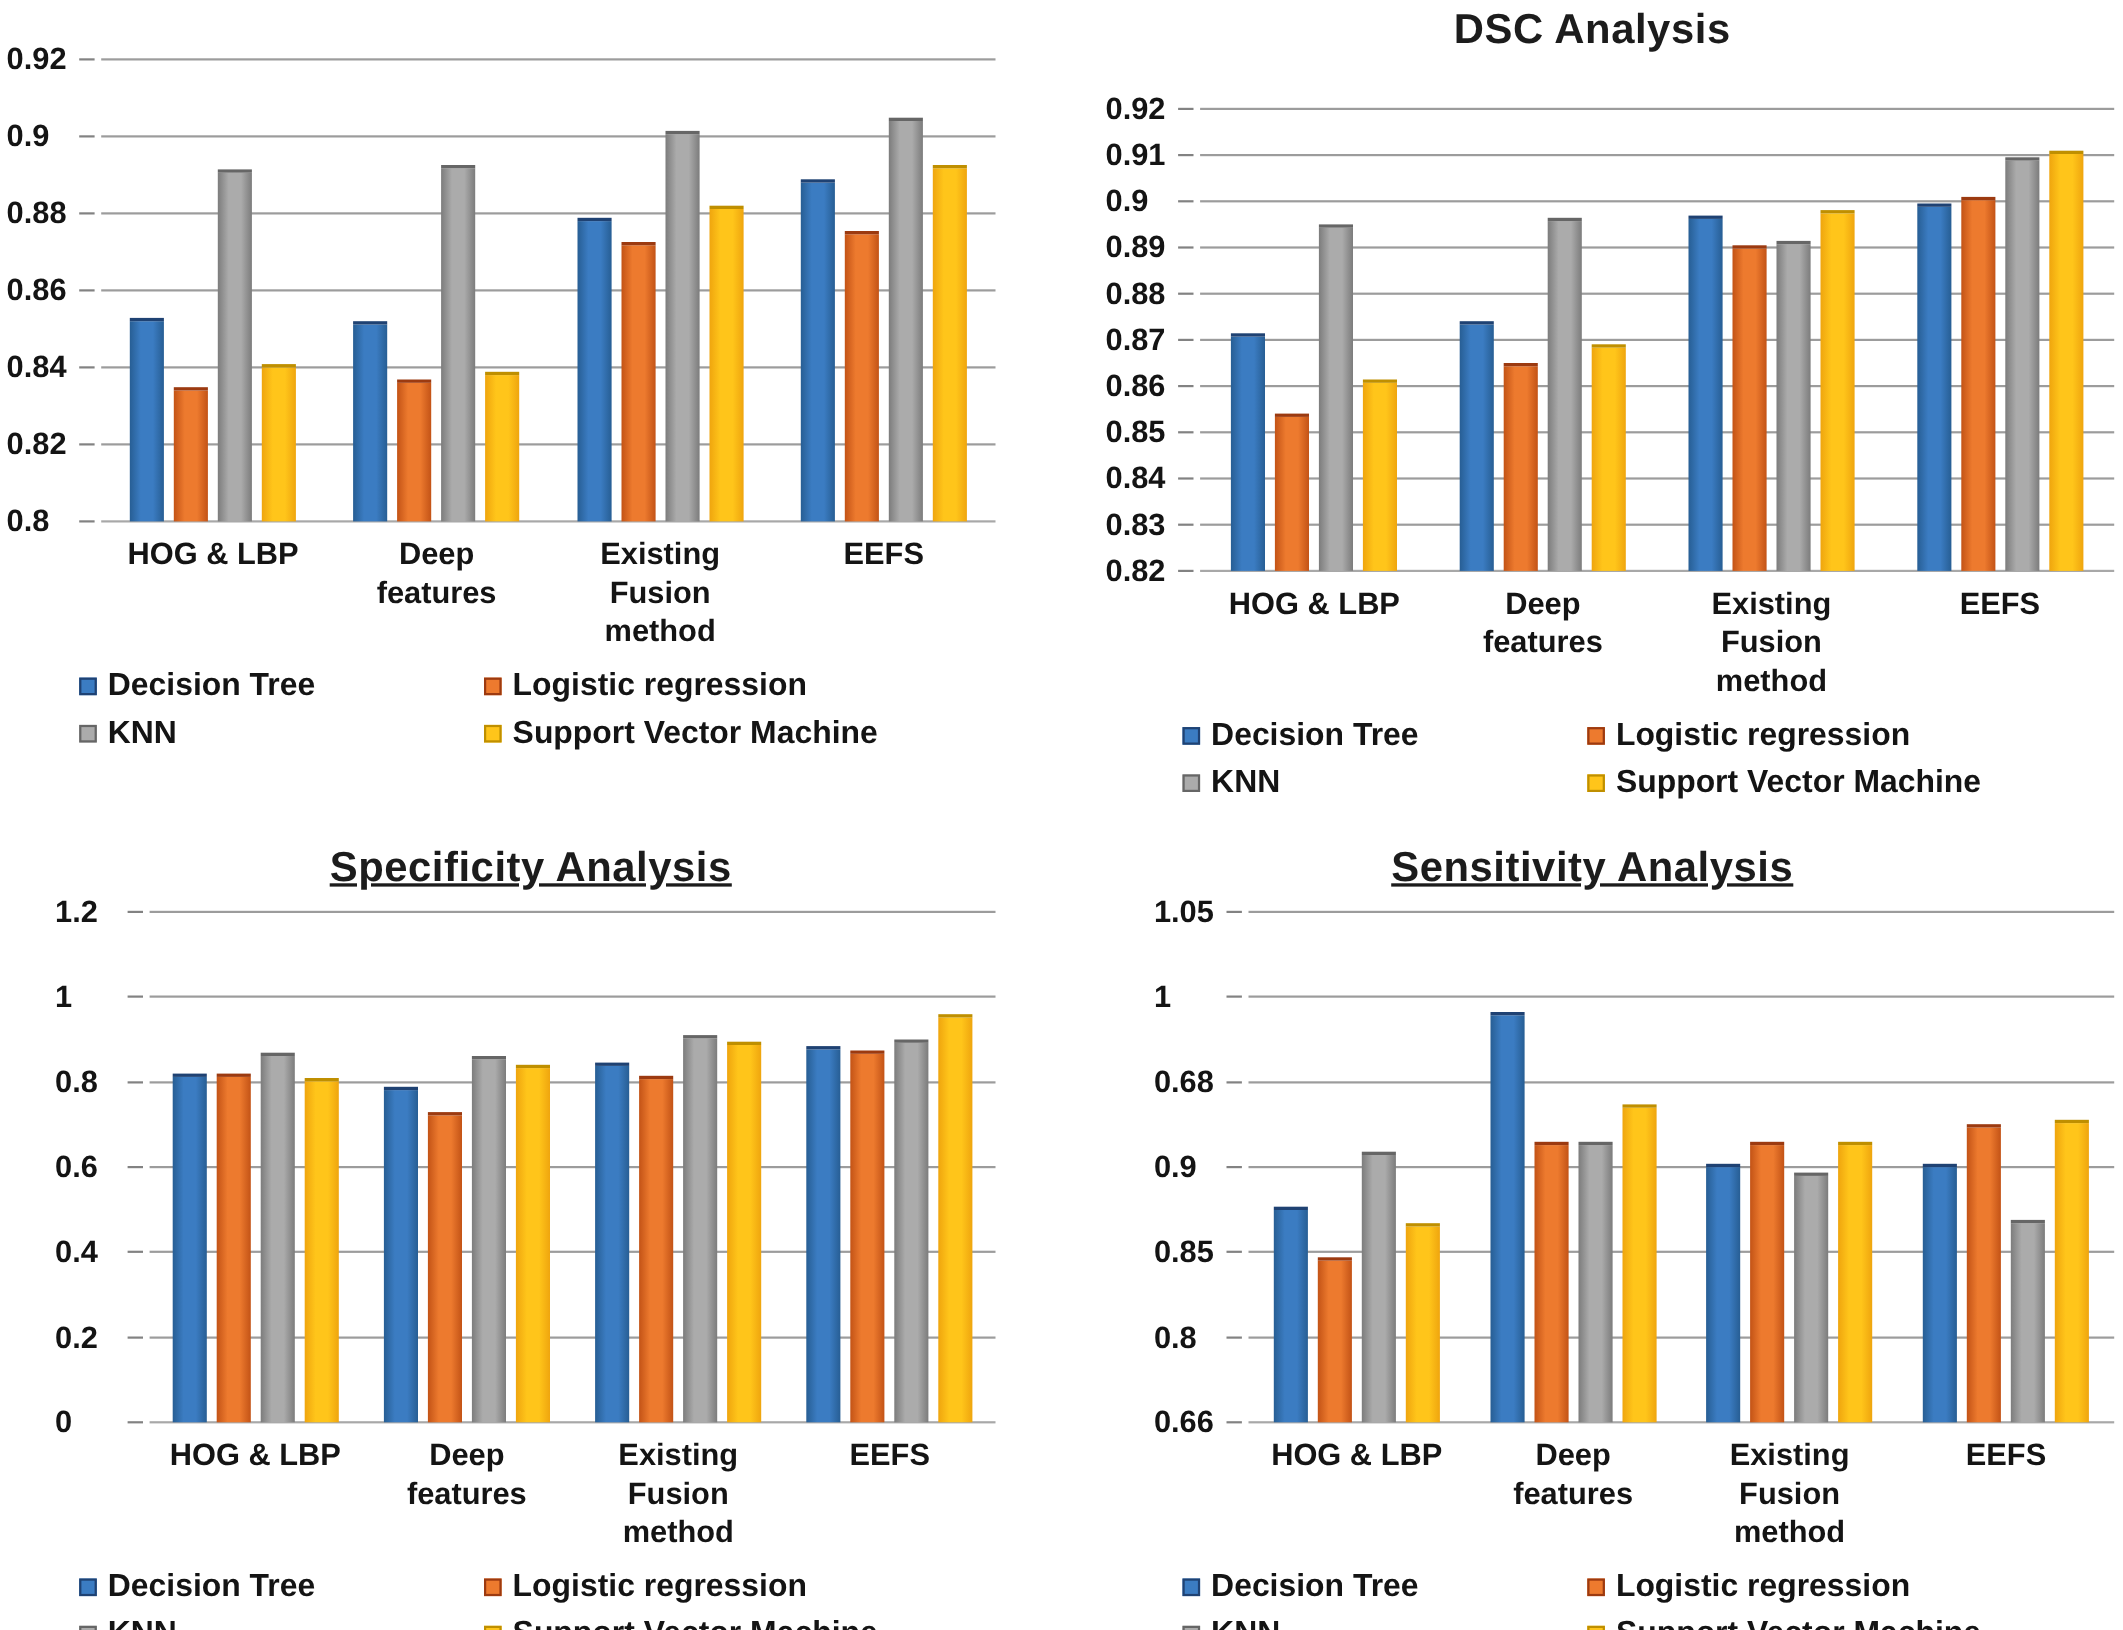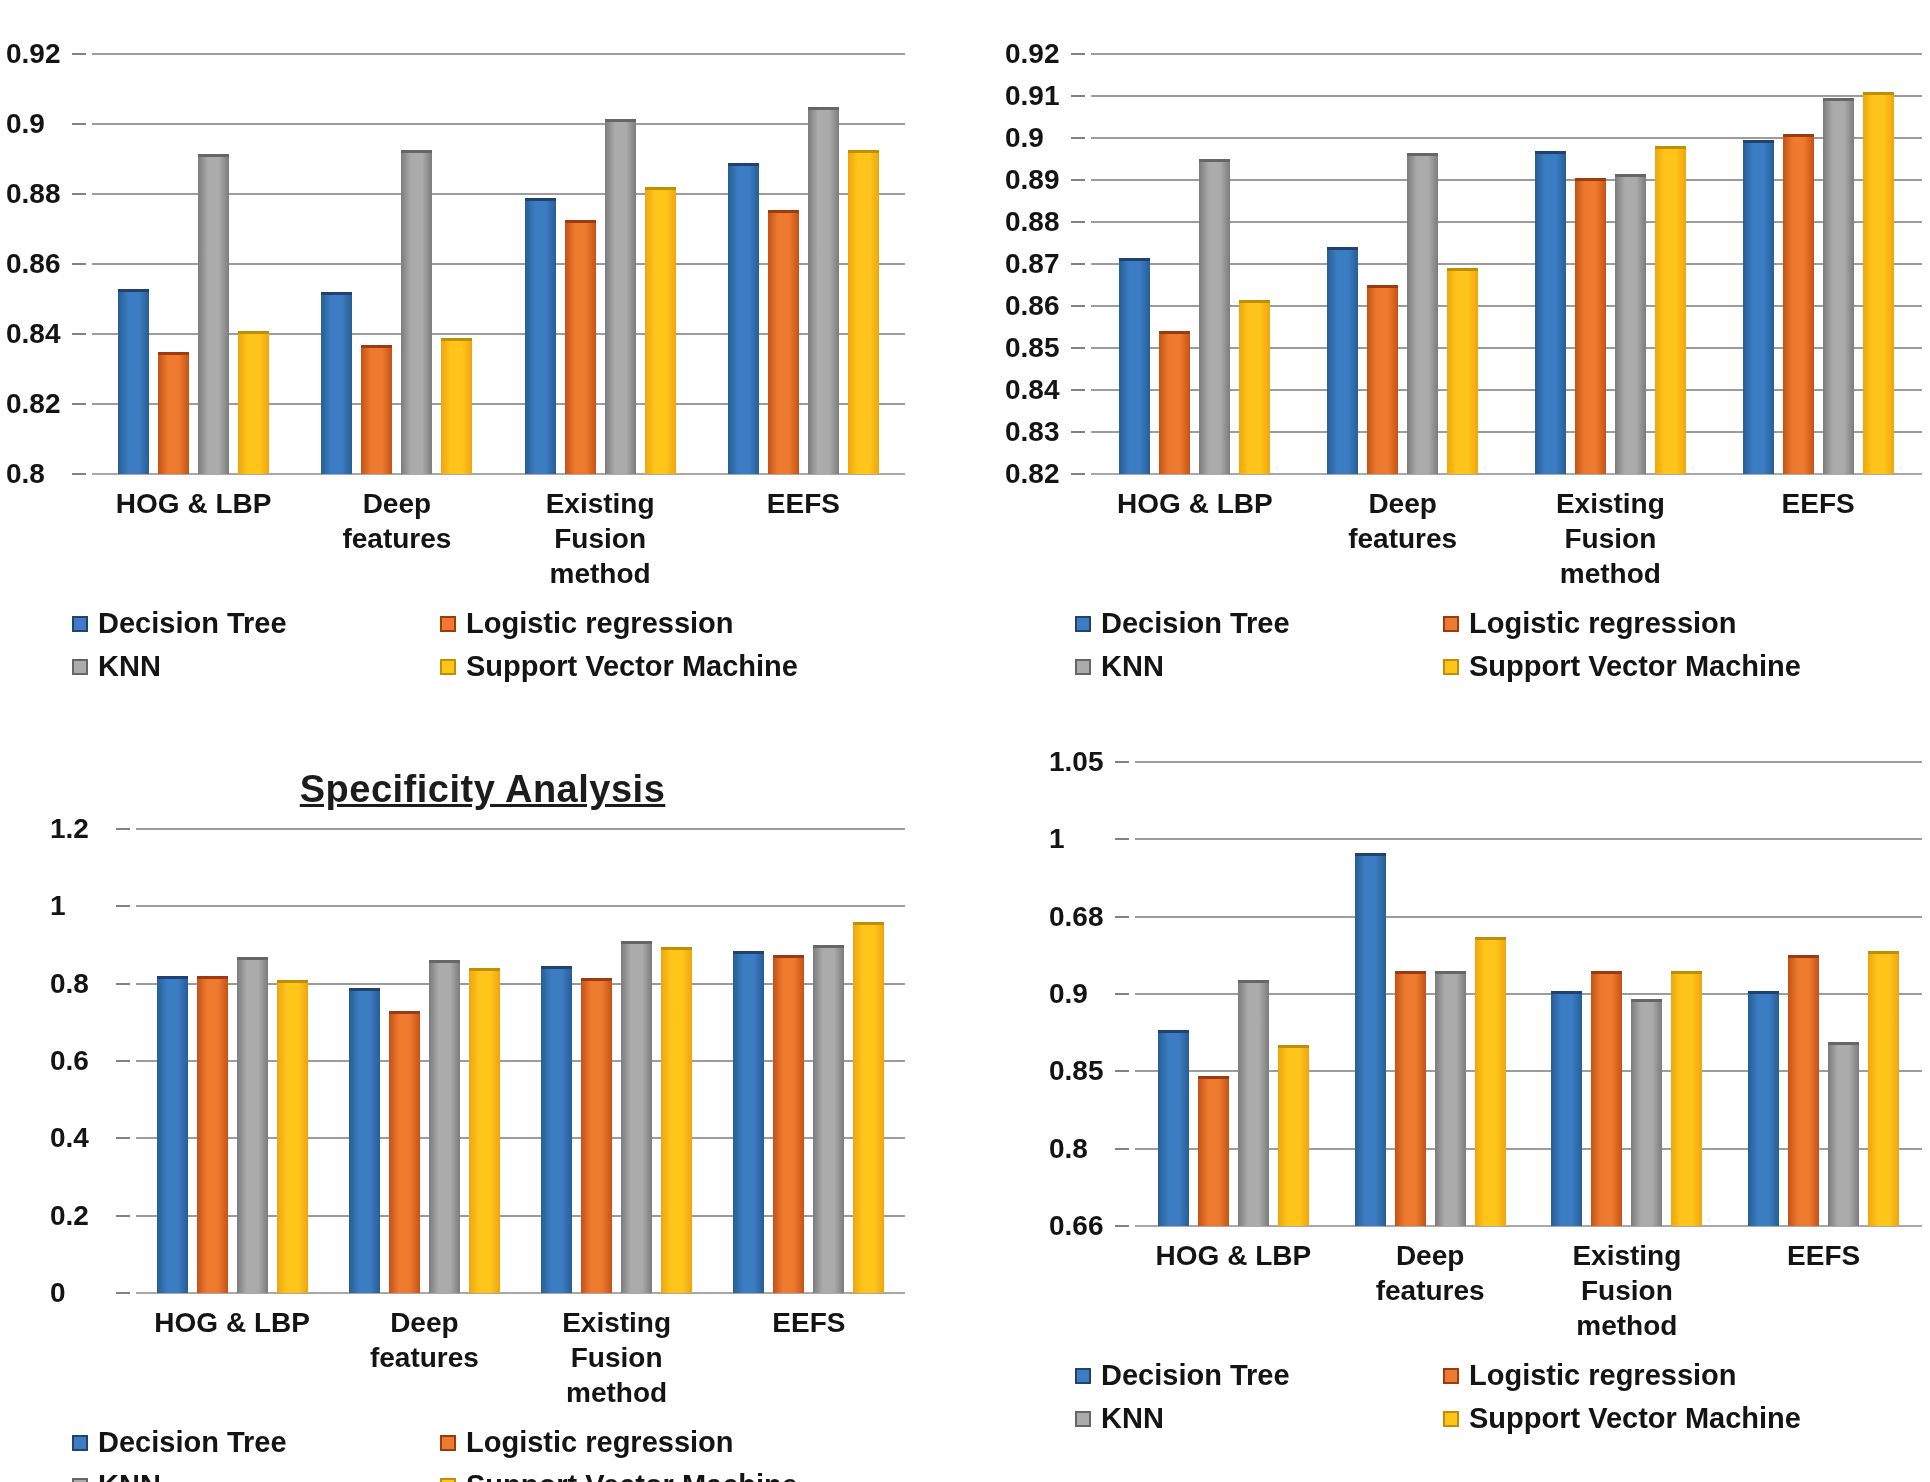--- a/index.html
+++ b/index.html
@@ -167,20 +167,21 @@
           <span class="legend-label">KNN</span>
         </div>
         <div class="legend-item">
           <span class="legend-marker" style="background: rgb(255, 197, 26); border-color: rgb(191, 143, 0);"></span>
           <span class="legend-label">Support Vector Machine</span>
         </div>
       </div>
   </section>
 
   <section class="chart chart--right row-top">
+    <h2 class="chart-title">DSC Analysis</h2>
     <div class="chart-body">
       <div class="y-gutter">
           <div class="ytick" style="top: 0%;">0.92</div>
           <div class="ytick" style="top: 10%;">0.91</div>
           <div class="ytick" style="top: 20%;">0.9</div>
           <div class="ytick" style="top: 30%;">0.89</div>
           <div class="ytick" style="top: 40%;">0.88</div>
           <div class="ytick" style="top: 50%;">0.87</div>
           <div class="ytick" style="top: 60%;">0.86</div>
           <div class="ytick" style="top: 70%;">0.85</div>
@@ -350,20 +351,21 @@
           <span class="legend-label">KNN</span>
         </div>
         <div class="legend-item">
           <span class="legend-marker" style="background: rgb(255, 197, 26); border-color: rgb(191, 143, 0);"></span>
           <span class="legend-label">Support Vector Machine</span>
         </div>
       </div>
   </section>
 
   <section class="chart chart--right row-bot">
+    <h2 class="chart-title">Sensitivity Analysis</h2>
     <div class="chart-body">
       <div class="y-gutter">
           <div class="ytick" style="top: 0%;">1.05</div>
           <div class="ytick" style="top: 16.6667%;">1</div>
           <div class="ytick" style="top: 33.3333%;">0.68</div>
           <div class="ytick" style="top: 50%;">0.9</div>
           <div class="ytick" style="top: 66.6667%;">0.85</div>
           <div class="ytick" style="top: 83.3333%;">0.8</div>
           <div class="ytick" style="top: 100%;">0.66</div>
         </div>

